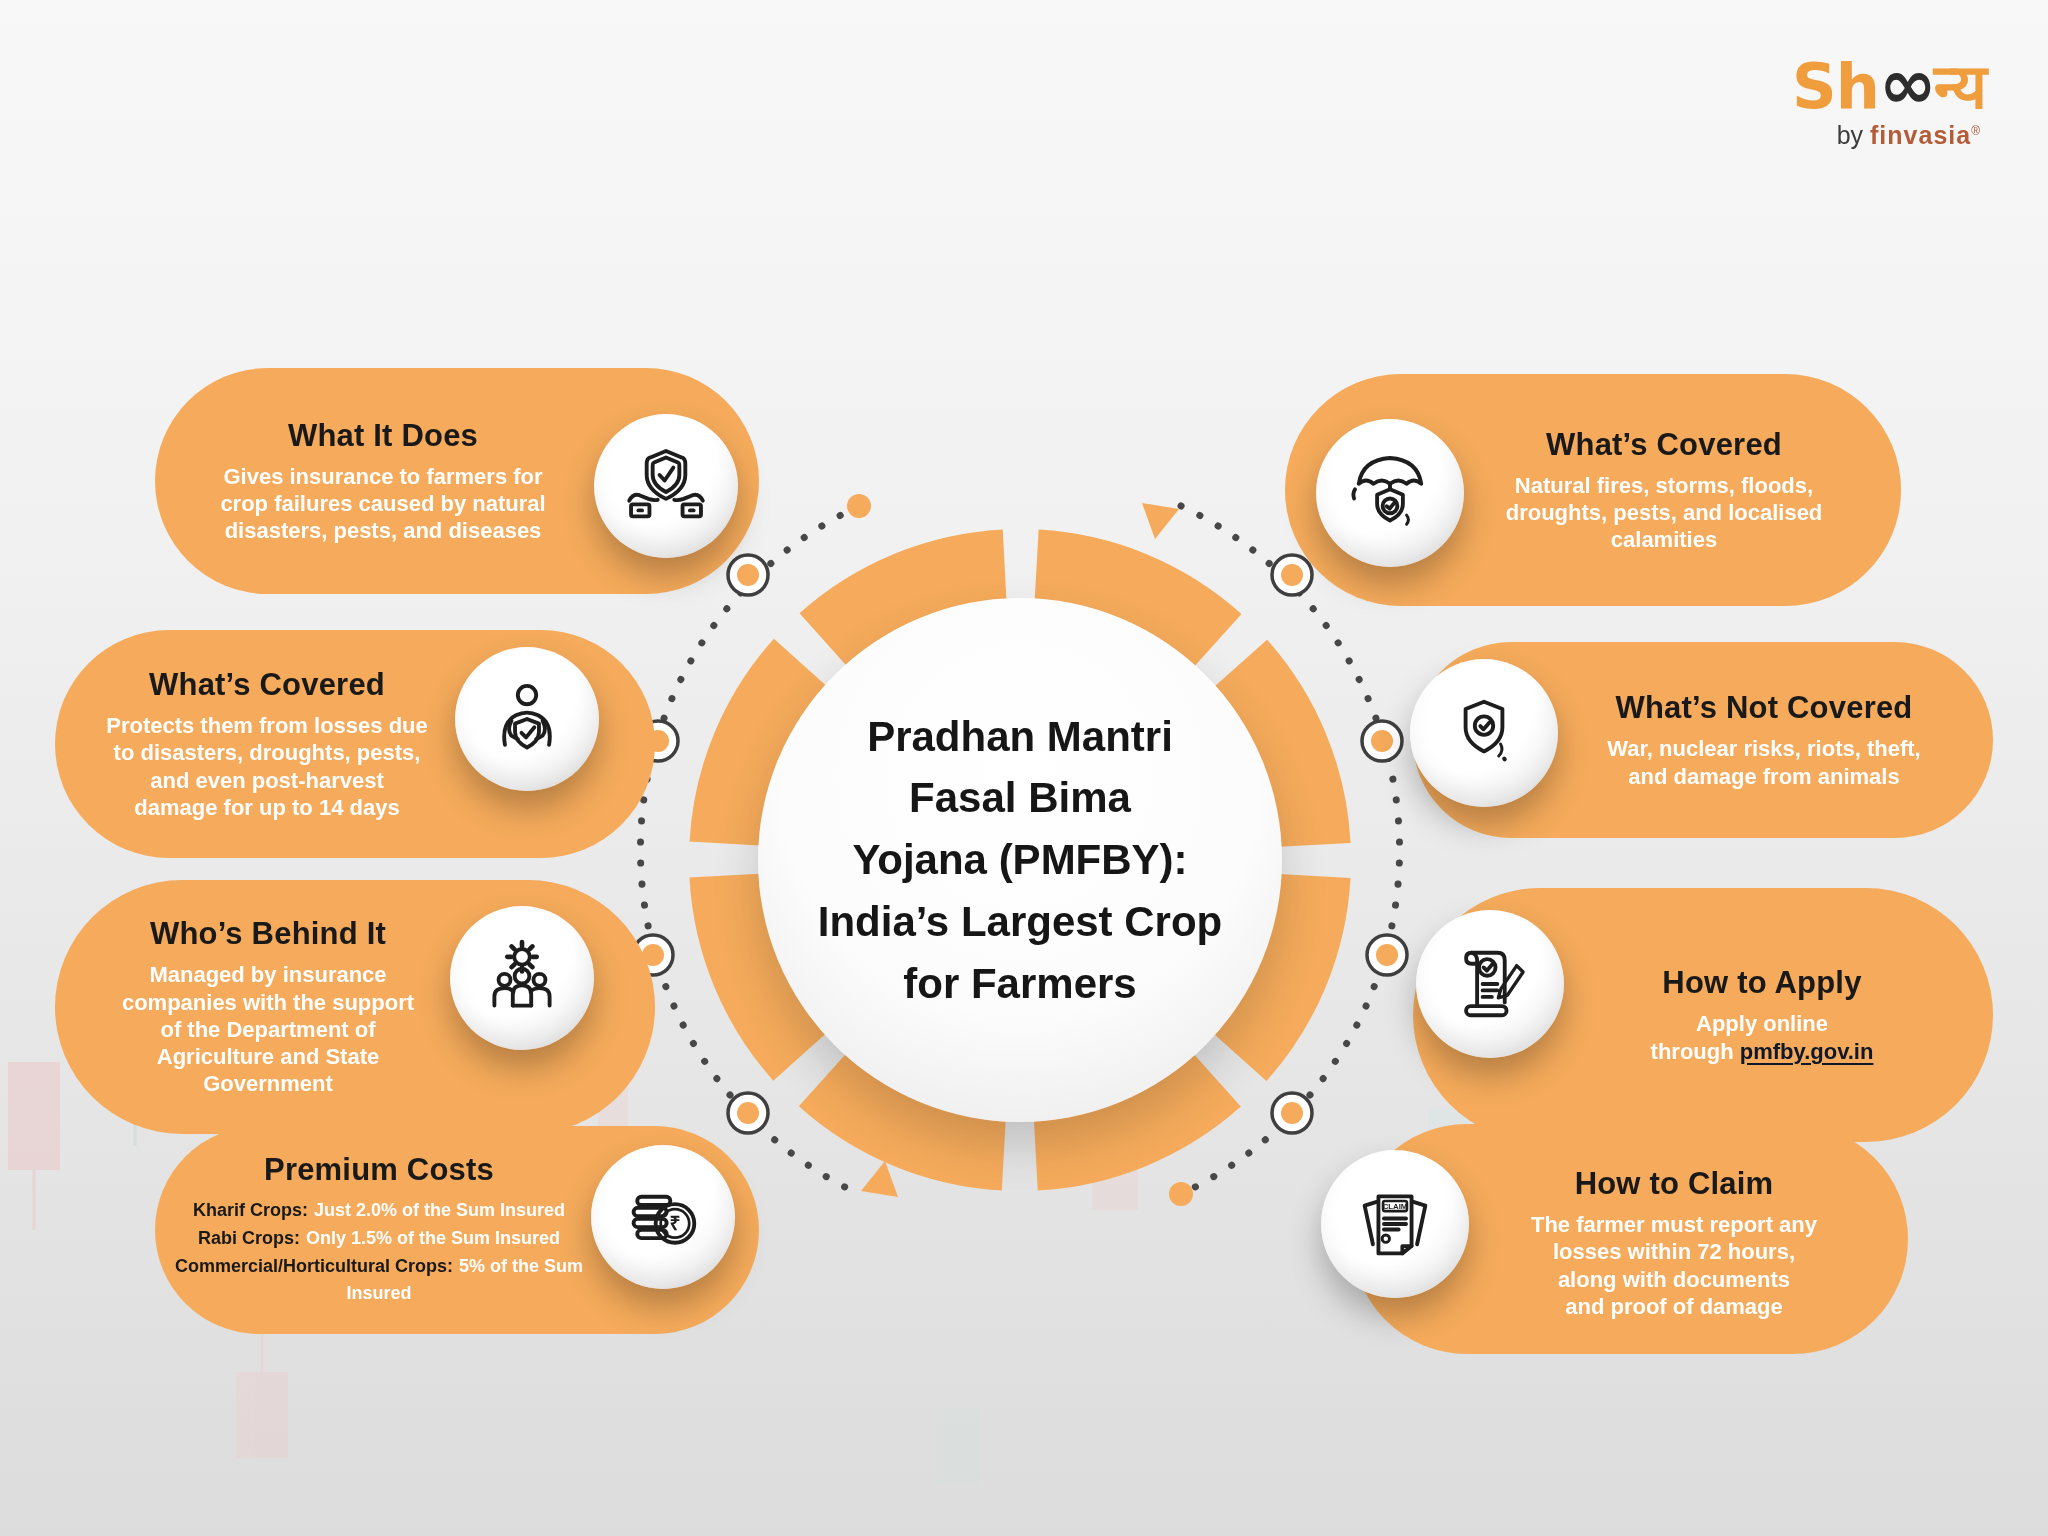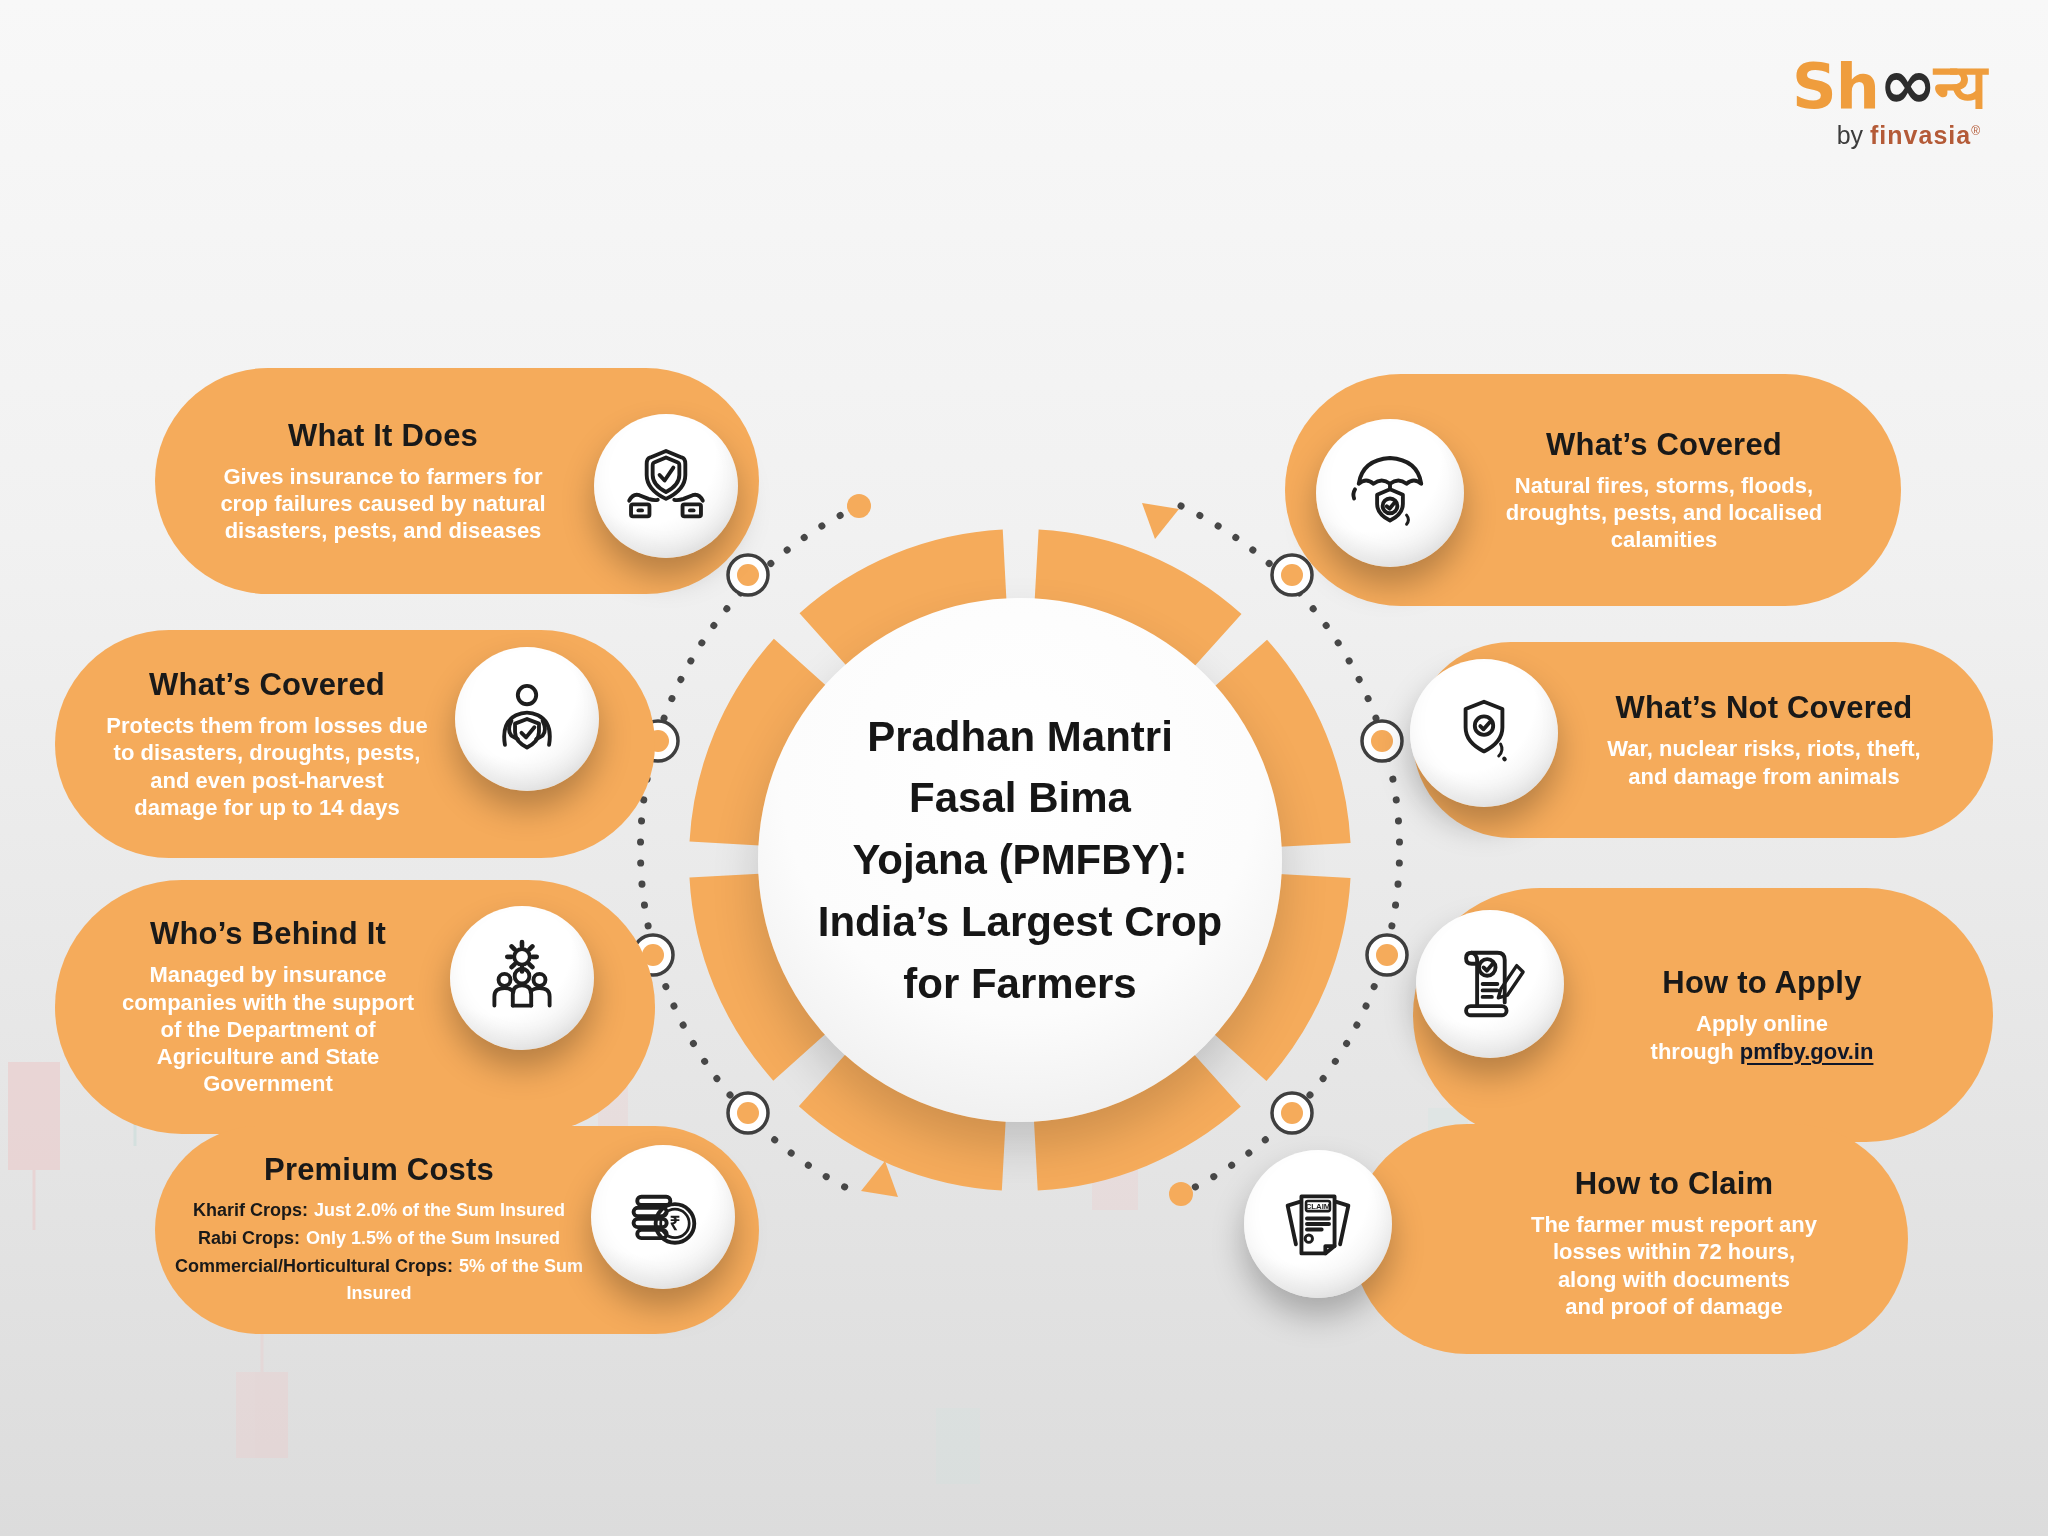--- a/index.html
+++ b/index.html
@@ -34,21 +34,21 @@
   
   .sphere{position:absolute;z-index:3;border-radius:50%;
           background:radial-gradient(circle at 36% 28%,#ffffff 0%,#ffffff 50%,#f2f2f2 72%,#dedede 92%,#d2d2d2 100%);
           box-shadow:0 18px 32px rgba(0,0,0,.26), inset 0 -12px 20px rgba(0,0,0,.05);
           display:flex;align-items:center;justify-content:center;}
   .sph-l{width:144px;height:144px;}
   .sph-r{width:148px;height:148px;}
   .sph-l1{left:594px;top:414px;} .sph-l2{left:455px;top:647px;}
   .sph-l3{left:450px;top:906px;} .sph-l4{left:591px;top:1145px;}
   .sph-r1{left:1316px;top:419px;} .sph-r2{left:1410px;top:659px;}
-  .sph-r3{left:1416px;top:910px;} .sph-r4{left:1244px;top:1150px;text-decoration:underline;}
+  .sph-r3{left:1416px;top:910px;} .sph-r4{left:1321px;top:1150px;text-decoration:underline;}
   .sphere svg{width:92px;height:92px;}
   .icon-stroke{fill:none;stroke:#1d1d1d;stroke-width:4.2;stroke-linecap:round;stroke-linejoin:round;}
   
   .center-circle{position:absolute;z-index:2;left:758px;top:598px;width:524px;height:524px;
                  border-radius:50%;
                  background:radial-gradient(circle at 50% 34%,#ffffff 0%,#fcfcfc 55%,#ededed 86%,#e3e3e3 100%);
                  box-shadow:0 24px 48px rgba(0,0,0,.16);
                  display:flex;flex-direction:column;align-items:center;justify-content:center;text-align:center;}
   .center-circle .cl{display:block;font-size:42px;font-weight:700;color:#161616;line-height:1.47;}
   

